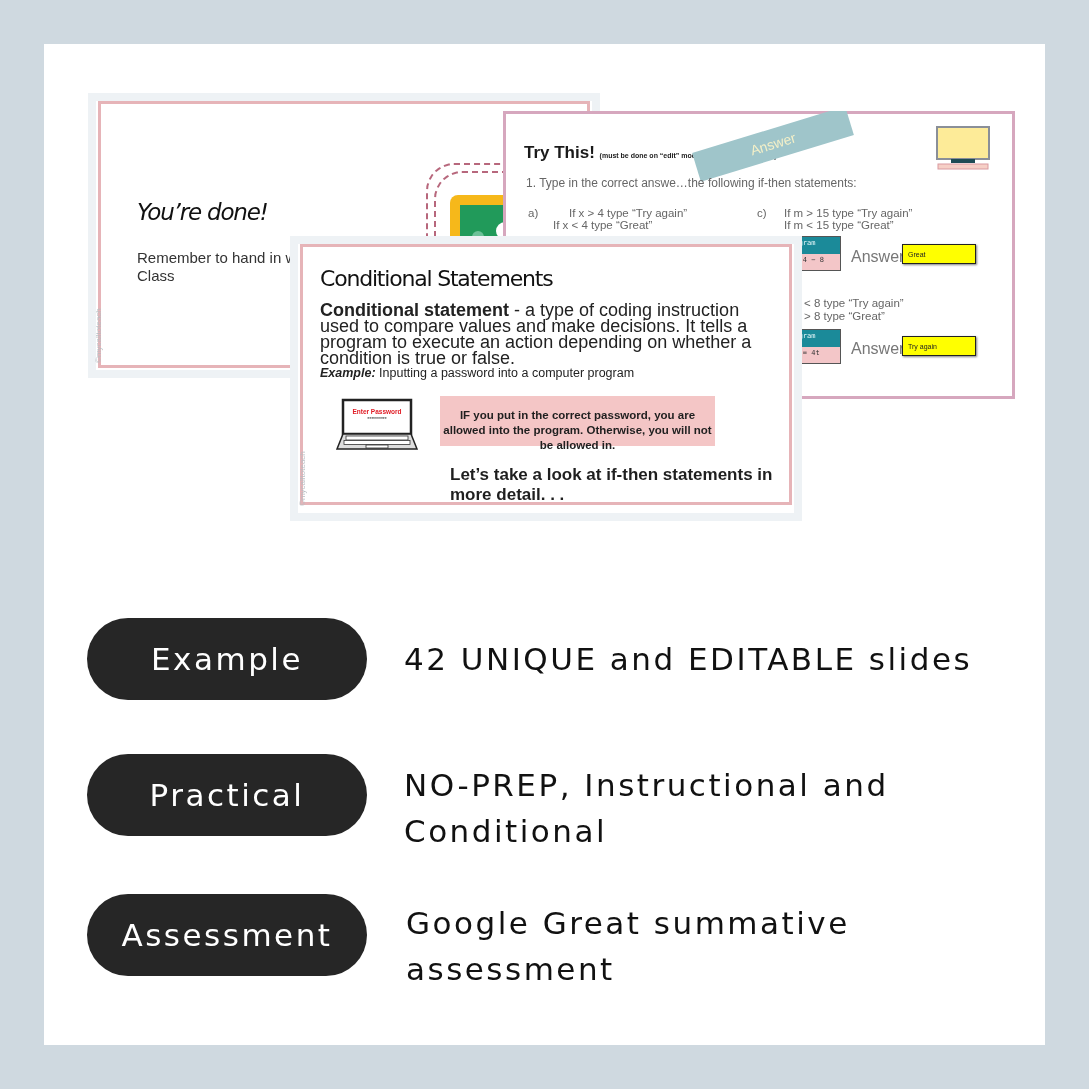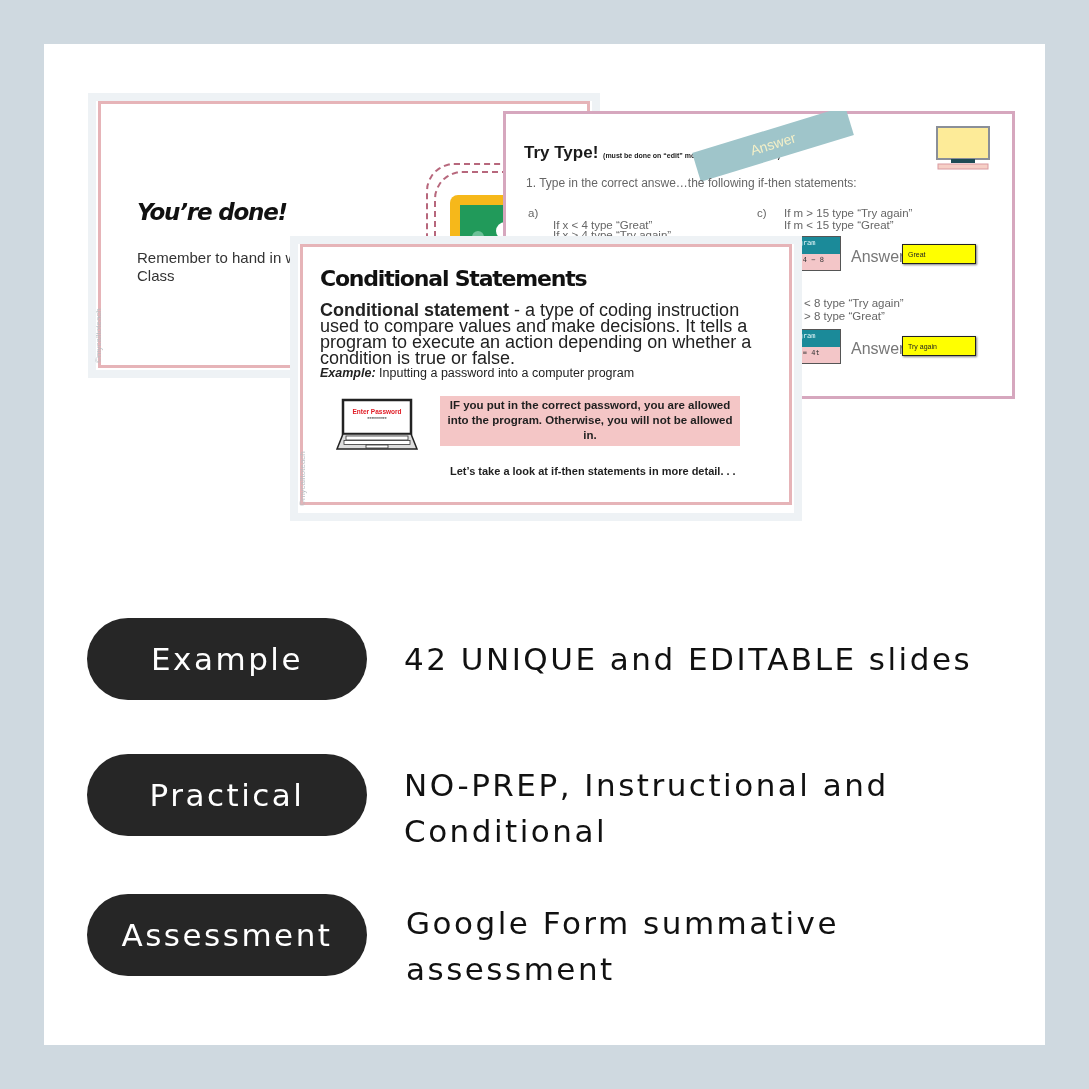--- a/index.html
+++ b/index.html
@@ -24,21 +24,21 @@
   }
   .mauve-frame {
     position:absolute; border:3px solid #d6a7be; pointer-events:none;
   }
   .watermark {
     position:absolute; font-size:8px; color:#b7bdc2; transform:rotate(-90deg);
     transform-origin:left top; white-space:nowrap;
     font-family:"Liberation Sans", sans-serif;
   }
   .display-title {
-    font-family:"DejaVu Sans", sans-serif; font-weight:bold; color:#111;
+    font-family:"DejaVu Sans", sans-serif; font-weight:normal; color:#111;
     letter-spacing:-1.2px;
   }
   
   #s1 { left:44px; top:49px; width:512px; height:285px; }
   #s1 .title { position:absolute; left:49px; top:106px; font-size:23px; font-style:italic; }
   #s1 .body { position:absolute; left:49px; top:156px; font-size:15px; line-height:18px; color:#333; width:250px; }
   .classroom-area { position:absolute; left:338px; top:70px; width:180px; height:220px; }
   .dash1, .dash2 {
     position:absolute; border:2px dashed #b7677c; border-right:none; border-bottom:none;
     border-top-left-radius:28px;
@@ -71,25 +71,25 @@
     transform:rotate(-17deg); color:#f4f0c8; font-size:14px; text-align:center; line-height:30px;
   }
   .monitor { position:absolute; left:432px; top:14px; width:56px; height:46px; }
   
   #s3 { left:246px; top:192px; width:512px; height:285px; }
   #s3 .title { position:absolute; left:30px; top:30px; font-size:22px; }
   #s3 .def { position:absolute; left:30px; top:66px; width:440px; font-size:18px; line-height:16px; color:#222; }
   #s3 .example { position:absolute; left:30px; top:130px; font-size:12.5px; color:#222; }
   .laptop { position:absolute; left:46px; top:162px; width:82px; height:56px; }
   .pink-callout {
-    position:absolute; left:150px; top:160px; width:300px; height:50px; background:#f4c6c6;
+    position:absolute; left:150px; top:160px; width:275px; height:50px; background:#f4c6c6;
     font-size:11.5px; font-weight:bold; color:#1f1f1f; text-align:center; line-height:15px;
-    padding-top:2px; box-sizing:border-box;
-  }
-  .more-detail { position:absolute; left:152px; top:229px; font-size:11px; font-weight:bold; color:#1f1f1f;padding-left:8px; }
+    padding-top:12px; box-sizing:border-box;
+  }
+  .more-detail { position:absolute; left:152px; top:229px; font-size:17px; font-weight:bold; color:#1f1f1f;padding-left:8px; }
 
   
   .pill {
     position:absolute; left:87px; width:280px; height:82px; border-radius:41px;
     background:#262626; color:#ffffff; font-size:31px; letter-spacing:2.5px;
     display:flex; align-items:center; justify-content:center;
     font-family:"DejaVu Sans", sans-serif; font-weight:normal;
   }
   .feature-text {
     position:absolute; left:404px; width:600px; color:#111; font-size:31px; letter-spacing:2.5px;
@@ -120,28 +120,28 @@
           <path d="M24 52 q21 -24 42 0 z" fill="#ffffff"></path>
         </svg>
       </div>
     </div>
   </div>
 </div>
 
 <div class="slide" id="s2" style="left:503px;top:111px;width:512px;height:288px;">
   <div class="mauve-frame" style="left:0;top:0;right:0;bottom:0;"></div>
   <div class="title">
-    <span>Try Type!</span>
+    <span>Try This!</span>
     <small>(must be done on “edit” mode … on “present” mode)</small>
   </div>
   <div class="answer-banner">Answer</div>
   <div class="q-line" style="left:23px;top:66px;font-size:12px;">1.   Type in the correct answe…the following if-then statements:</div>
 
   <div class="q-line" style="left:25px;top:96px;">a)</div>
-  <div class="q-line" style="left:50px;top:96px;margin-top:22px;">If x &gt; 4 type “Try again”</div>
+  <div class="q-line" style="left:66px;top:96px;">If x &gt; 4 type “Try again”</div>
   <div class="q-line" style="left:50px;top:108px;">If x &lt; 4 type “Great”</div>
 
   <div class="q-line" style="left:254px;top:96px;">c)</div>
   <div class="q-line" style="left:281px;top:96px;">If m &gt; 15 type “Try again”</div>
   <div class="q-line" style="left:281px;top:108px;">If m &lt; 15 type “Great”</div>
 
   <div class="prog-box" style="left:278px;top:125px;">
     <div class="prog-head">program</div>
     <div class="prog-body">m = 4 − 8</div>
   </div>
@@ -194,13 +194,13 @@
   <div class="watermark" style="left:8px;top:270px;">©mycalltoteach</div>
 </div>
 
 <div class="pill" style="top:618px;">Example</div>
 <div class="feature-text" style="top:636px;">42 UNIQUE and EDITABLE slides</div>
 
 <div class="pill" style="top:754px;">Practical</div>
 <div class="feature-text" style="top:762px;width:520px;">NO-PREP, Instructional and Conditional</div>
 
 <div class="pill" style="top:894px;">Assessment</div>
-<div class="feature-text" style="top:900px;left:406px;width:460px;">Google Form summative assessment</div>
+<div class="feature-text" style="top:900px;left:406px;width:460px;">Google Great summative assessment</div>
 
 </body></html>

